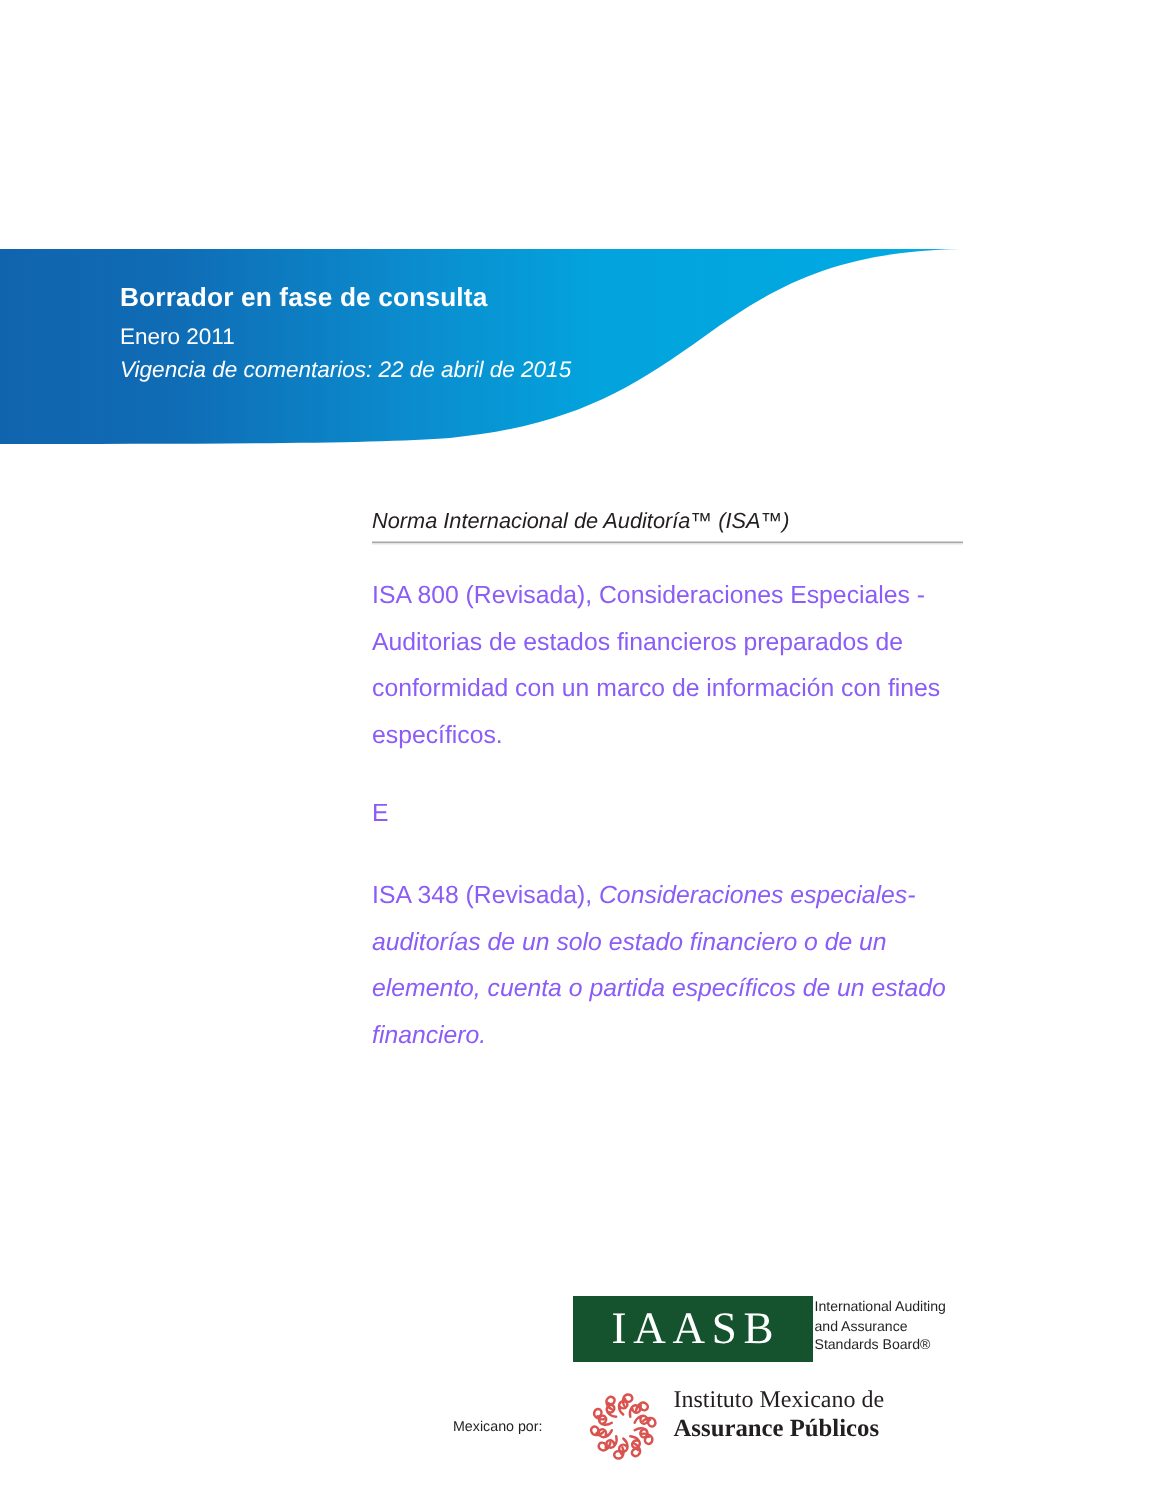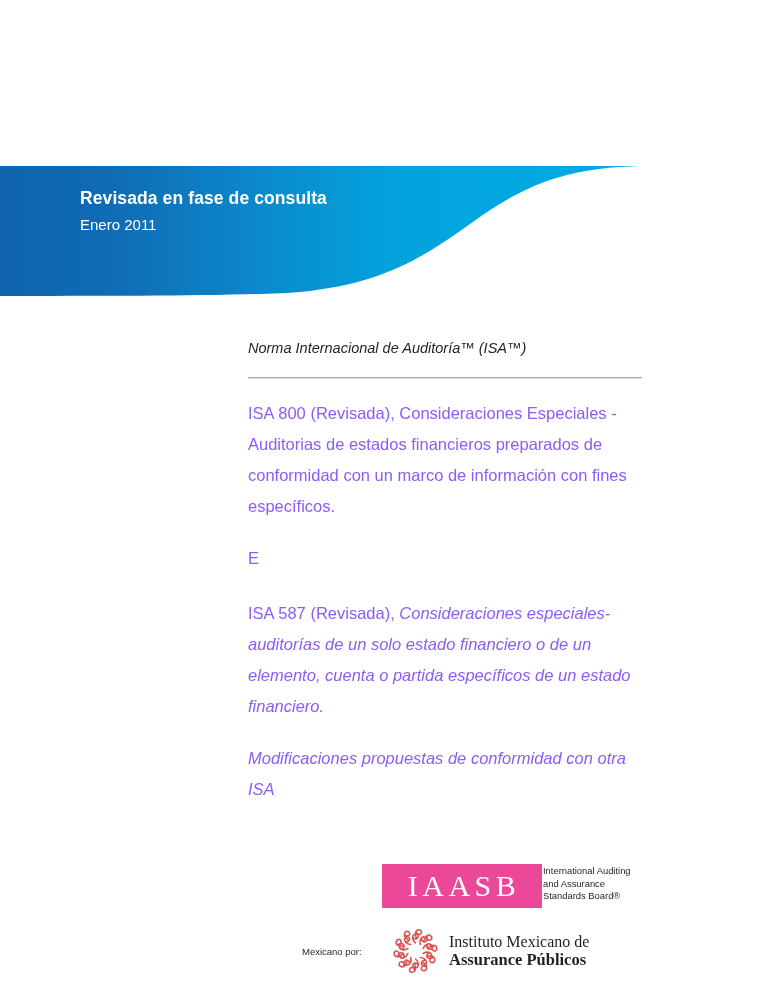--- a/index.html
+++ b/index.html
@@ -58,21 +58,21 @@
   .content {
     position: absolute;
     left: 248px;
     top: 340px;
     width: 394px;
   }
   .doc-kicker {
     font-size: 14.5px;
     font-style: italic;
     color: #231f20;
-    padding-bottom: 21px;
+    padding-bottom: 5px;
   }
   .rule {
     height: 0;
     border-top: 1px solid #a8a8a8;
     border-bottom: 1px solid #e4e4e4;
     margin-bottom: 19px;
   }
   .para {
     font-size: 16.5px;
     line-height: 31px;
@@ -93,21 +93,21 @@
   .iaasb-logo {
     position: absolute;
     left: 382px;
     top: 864px;
     display: flex;
     align-items: flex-start;
   }
   .iaasb-mark {
     width: 160px;
     height: 44px;
-    background: #ec4899;
+    background: #14532d;
     display: flex;
     align-items: center;
     justify-content: center;
   }
   .iaasb-mark-text {
     font-family: "Liberation Serif", serif;
     font-size: 30px;
     color: #ffffff;
     letter-spacing: 4.5px;
     padding-left: 4px;
@@ -129,21 +129,20 @@
     left: 302px;
     top: 946px;
     font-size: 9.5px;
     color: #231f20;
   }
   .imcp {
     position: absolute;
     left: 388px;
     top: 925px;
     display: flex;
-    align-items: center;
   }
   .imcp-mark {
     width: 55px;
     height: 52px;
   }
   .imcp-mark svg { display: block; }
   .imcp-name {
     margin-left: 6px;
     font-family: "Liberation Serif", serif;
     color: #231f20;
@@ -162,38 +161,38 @@
         <stop offset="0%" stop-color="#1064ad"></stop>
         <stop offset="18%" stop-color="#0f6cb5"></stop>
         <stop offset="42%" stop-color="#0b8bcd"></stop>
         <stop offset="62%" stop-color="#03a3dd"></stop>
         <stop offset="100%" stop-color="#00abe3"></stop>
       </linearGradient>
     </defs>
     <path d="M0,0 L640,0 C560,2 520,22 470,58 C420,94 380,118 300,126 C250,130 120,130 0,130 Z" fill="url(#bannerGrad)"></path>
   </svg>
   <div class="banner-text">
-    <div class="banner-title">Revisada en fase de consulta</div>
+    <div class="banner-title">Borrador en fase de consulta</div>
     <div class="banner-date">Enero 2011</div>
+    <div class="banner-deadline">Vigencia de comentarios: 22 de abril de 2015</div>
   </div>
 </div>
 
 <div class="content">
 
   <div class="doc-kicker">Norma Internacional de Auditoría™ (ISA™)</div>
 
   <div class="rule"></div>
 
   <div class="para">ISA 800 (Revisada), Consideraciones Especiales - Auditorias de estados financieros preparados de conformidad con un marco de información con fines específicos.</div>
 
   <div class="para solo">E</div>
 
-  <div class="para italic"><span class="roman">ISA 587 (Revisada), </span><span>Consideraciones especiales- auditorías de un solo estado financiero o de un elemento, cuenta o partida específicos de un estado financiero.</span></div>
-
-  <div class="para italic">Modificaciones propuestas de conformidad con otra ISA</div>
+  <div class="para italic"><span class="roman">ISA 348 (Revisada), </span><span>Consideraciones especiales- auditorías de un solo estado financiero o de un elemento, cuenta o partida específicos de un estado financiero.</span></div>
+
 </div>
 
 <div class="iaasb-logo">
   <div class="iaasb-mark">
     <span class="iaasb-mark-text">IAASB</span>
   </div>
   <div class="iaasb-tagline">
     <div>International Auditing</div>
     <div>and Assurance</div>
     <div>Standards Board®</div>

